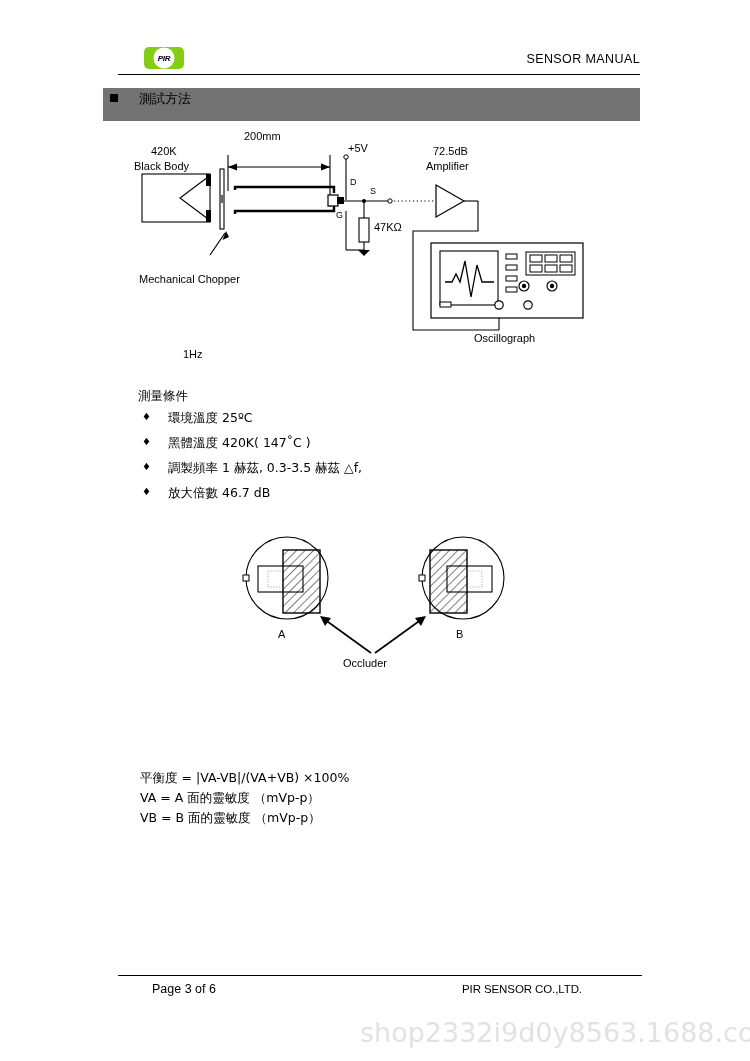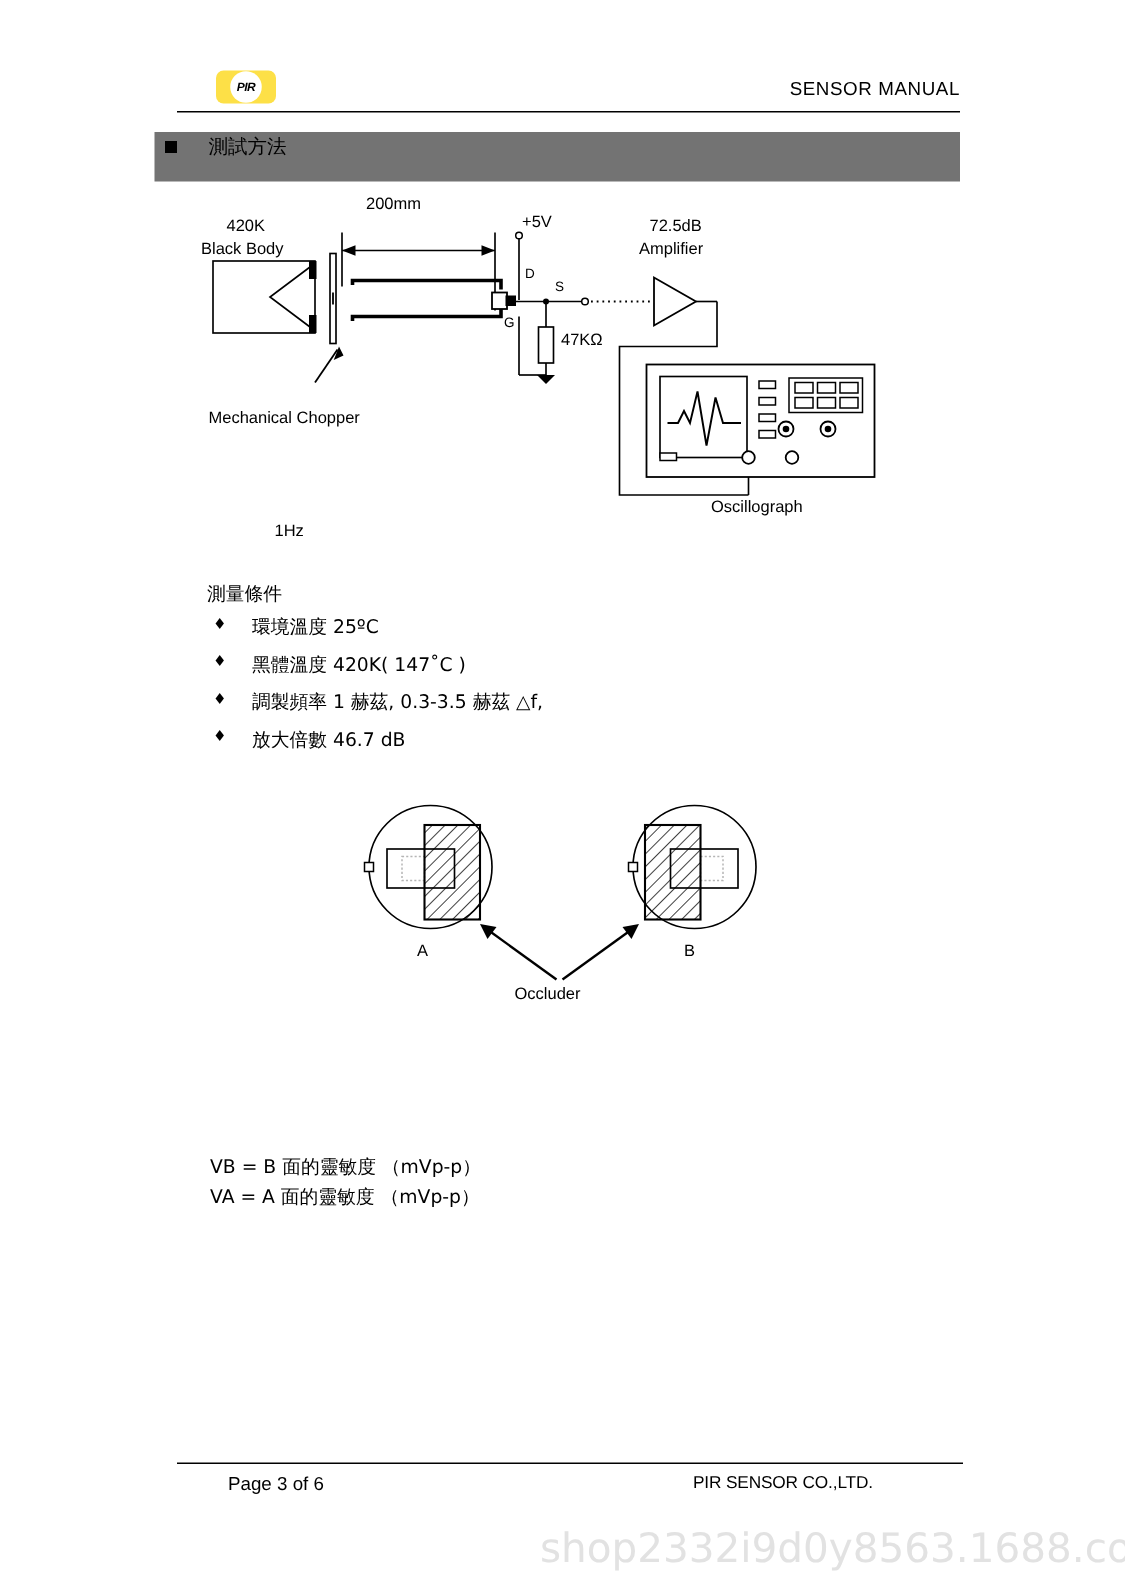--- a/index.html
+++ b/index.html
@@ -27,21 +27,21 @@
     top: 44px;
     width: 522px;
     height: 34px;
   }
   .logo {
     position: absolute;
     left: 26px;
     top: 3px;
     width: 40px;
     height: 22px;
-    background: #fde047;
+    background: #84cc16;
     border-radius: 5px;
   }
   .logo-circle {
     position: absolute;
     left: 50%;
     top: 50%;
     transform: translate(-50%, -50%);
     width: 21px;
     height: 21px;
     background: #ffffff;
@@ -386,22 +386,23 @@
       </g>
     </svg>
 
     <div class="lbl" style="left:53px; top:100px;">A</div>
     <div class="lbl" style="left:231px; top:100px;">B</div>
     <div class="lbl" style="left:118px; top:129px;">Occluder</div>
   </div>
 
 
   <div class="formula-block">
+    <div class="formula-line">平衡度  = |VA-VB|/(VA+VB) ×100%</div>
+    <div class="formula-line">VA = A 面的靈敏度 （mVp-p）</div>
     <div class="formula-line">VB = B 面的靈敏度 （mVp-p）</div>
-    <div class="formula-line">VA = A 面的靈敏度 （mVp-p）</div>
   </div>
 
   <div class="footer-rule"></div>
   <div class="footer-left">Page 3 of 6</div>
   <div class="footer-right">PIR SENSOR CO.,LTD.</div>
 
   <div class="wm wm-url">shop2332i9d0y8563.1688.com</div>
 
 </div>
 

